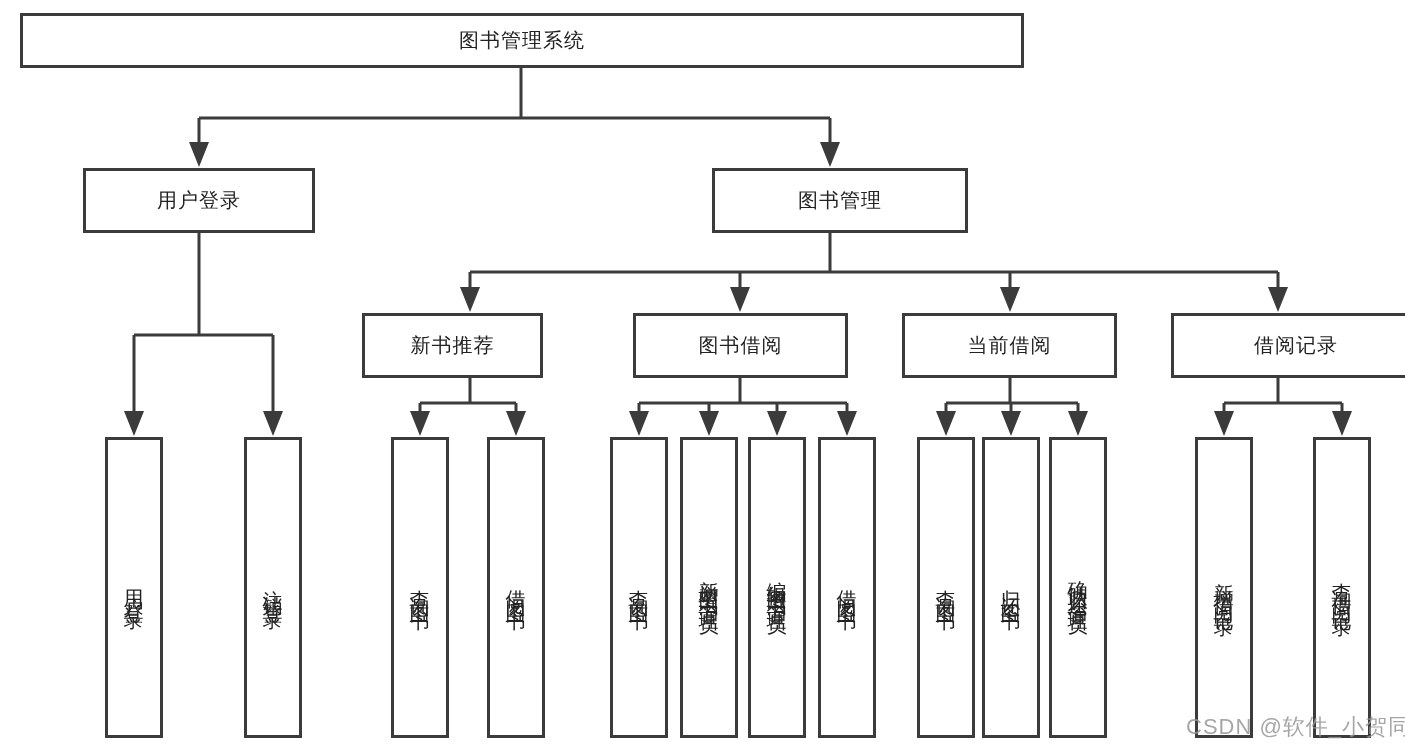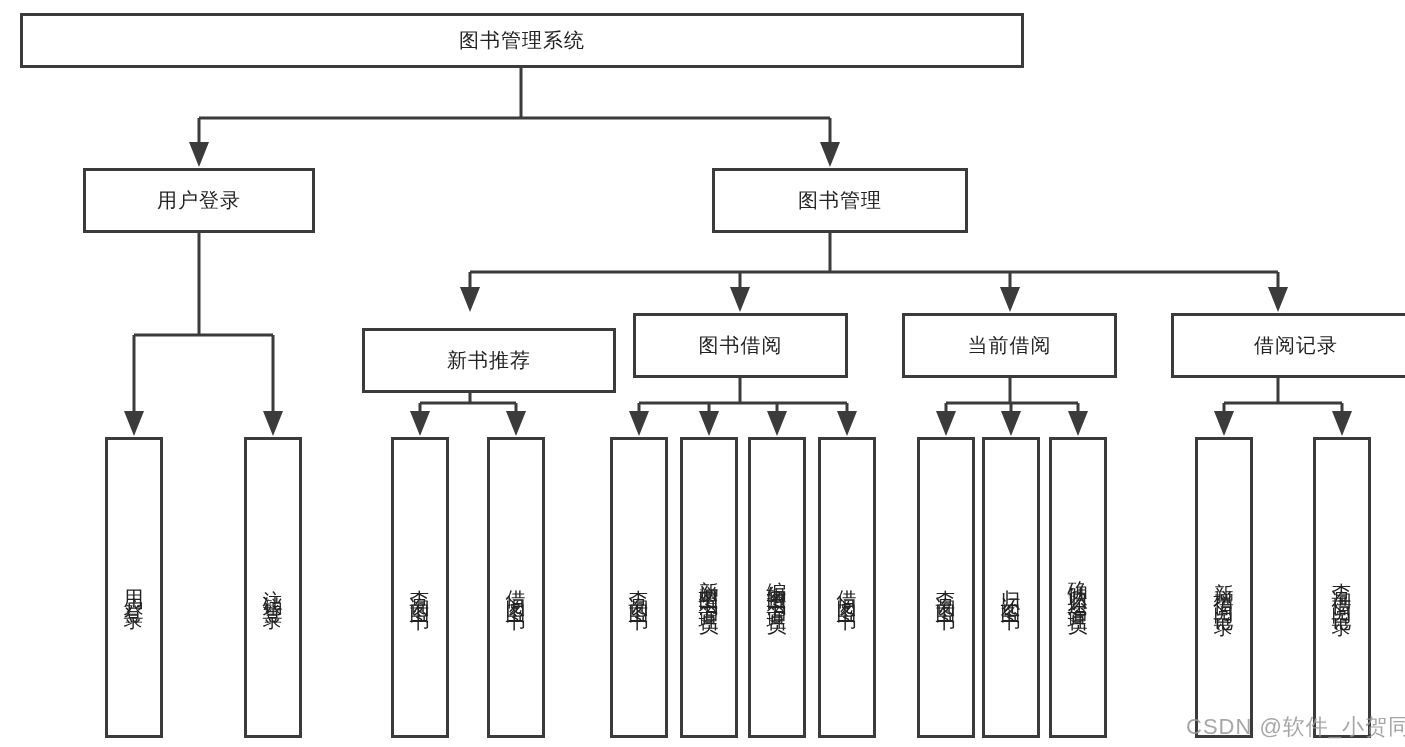--- a/index.html
+++ b/index.html
@@ -100,21 +100,21 @@
       <polygon points="1214,411 1234,411 1224,436"></polygon>
       <polygon points="1332,411 1352,411 1342,436"></polygon>
     </g>
   </svg>
 
   <div class="node" style="left:20px; top:13px; width:1004px; height:55px;">图书管理系统</div>
 
   <div class="node" style="left:83px; top:168px; width:232px; height:65px;">用户登录</div>
   <div class="node" style="left:712px; top:168px; width:256px; height:65px;">图书管理</div>
 
-  <div class="node" style="left:362px; top:328px; width:254px; height:65px;">新书推荐</div>
+  <div class="node" style="left:362px; top:313px; width:181px; height:65px;">新书推荐</div>
   <div class="node" style="left:633px; top:313px; width:215px; height:65px;">图书借阅</div>
   <div class="node" style="left:902px; top:313px; width:215px; height:65px;">当前借阅</div>
   <div class="node" style="left:1171px; top:313px; width:250px; height:65px;">借阅记录</div>
 
   <div class="leaf" style="left:105px; top:437px; width:58px; height:301px;">
     <span class="vtext">用户登录</span>
   </div>
   <div class="leaf" style="left:244px; top:437px; width:58px; height:301px;">
     <span class="vtext">注销登录</span>
   </div>

